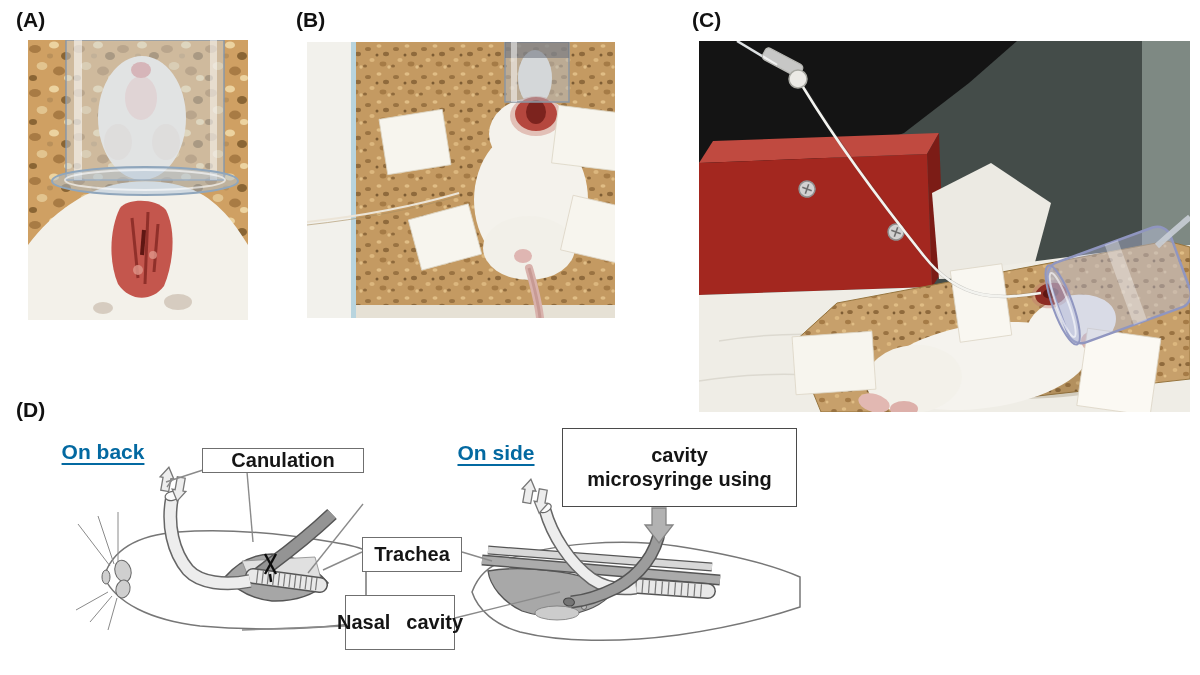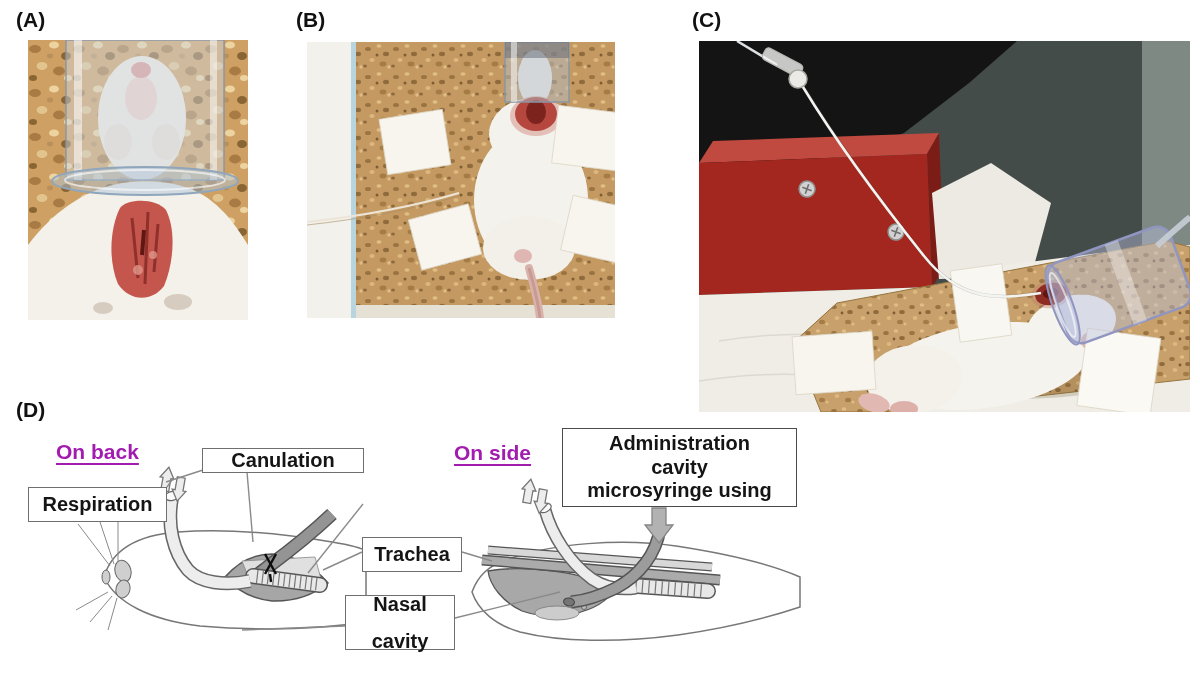--- a/index.html
+++ b/index.html
@@ -11,25 +11,26 @@
     position:absolute;font-size:21px;font-weight:bold;color:#111;letter-spacing:0px;
   }
   .photo{position:absolute;display:block;}
   .diagram-svg{position:absolute;left:20px;top:430px;z-index:1;}
   .dlabel{
     position:absolute;z-index:2;background:#ffffff;border:1.5px solid #6f6f6f;
     display:flex;align-items:center;justify-content:center;text-align:center;
     font-weight:bold;color:#151515;font-size:20px;line-height:1.05;box-sizing:border-box;
   }
   .dheading{
-    position:absolute;z-index:2;font-weight:bold;color:#a21caf;font-size:21px;
+    position:absolute;z-index:2;font-weight:bold;color:#0369a1;font-size:21px;
     text-decoration:underline;text-decoration-thickness:2px;text-underline-offset:4px;
+    text-align:center;
   }
   .box-admin{flex-direction:column;border-color:#4a4a4a;line-height:1.18;}
-  .box-nasal{flex-direction:column;gap:16px;}
+  .box-nasal{flex-direction:row;gap:16px;}
 </style>
 </head>
 <body>
 
 <div class="page">
 
   <div class="panel-label" style="left:16px;top:8px;">(A)</div>
   <div class="panel-label" style="left:296px;top:8px;">(B)</div>
   <div class="panel-label" style="left:692px;top:8px;">(C)</div>
   <div class="panel-label" style="left:16px;top:398px;">(D)</div>
@@ -330,23 +331,21 @@
       <path d="M442,122 L472,131"></path>
       <path d="M325,196 L222,200"></path>
       <path d="M435,188 L540,162"></path>
     </g>
   </svg>
 
   <div class="dheading" style="left:56px;top:440px;width:94px;">On back</div>
   <div class="dheading" style="left:438px;top:441px;width:84px;margin-left:16px;">On side</div>
 
   <div class="dlabel" style="left:202px;top:448px;width:162px;height:25px;">Canulation</div>
-  <div class="dlabel" style="left:28px;top:487px;width:139px;height:35px;">Respiration</div>
   <div class="dlabel box-admin" style="left:562px;top:428px;width:235px;height:79px;">
-    <span>Administration</span>
     <span>cavity</span>
     <span>microsyringe using</span>
   </div>
   <div class="dlabel" style="left:362px;top:537px;width:100px;height:35px;">Trachea</div>
   <div class="dlabel box-nasal" style="left:345px;top:595px;width:110px;height:55px;">
     <span>Nasal</span>
     <span>cavity</span>
   </div>
 
 </div>

